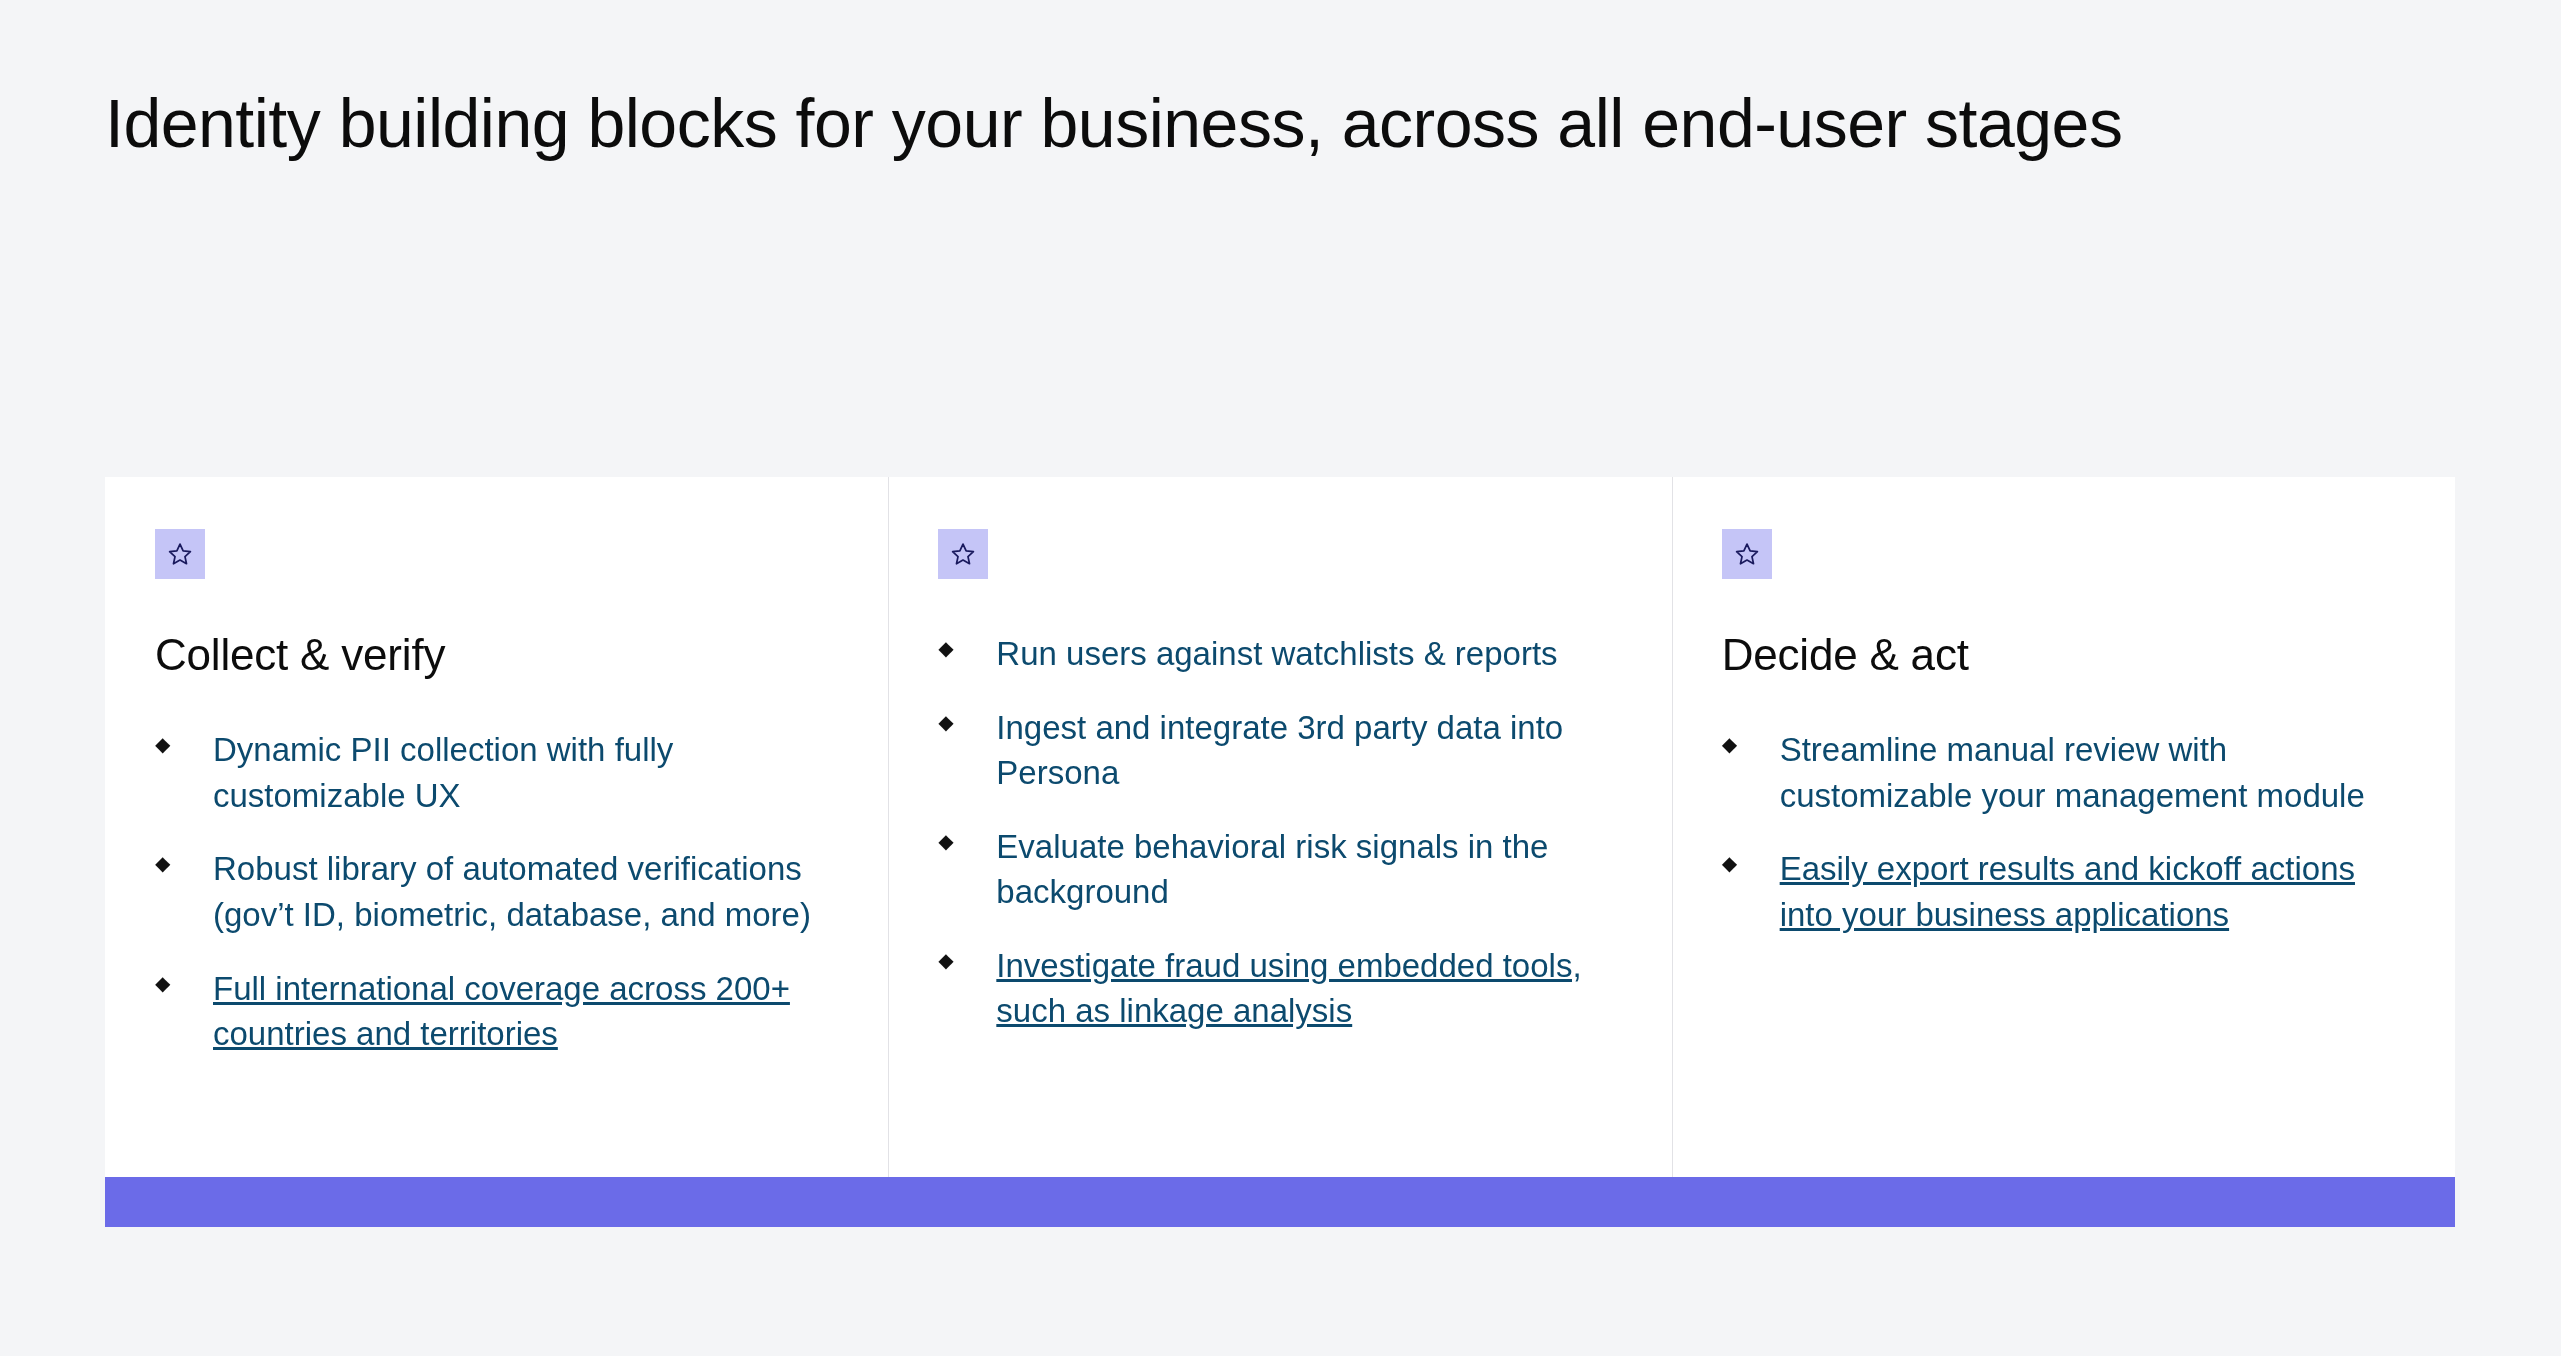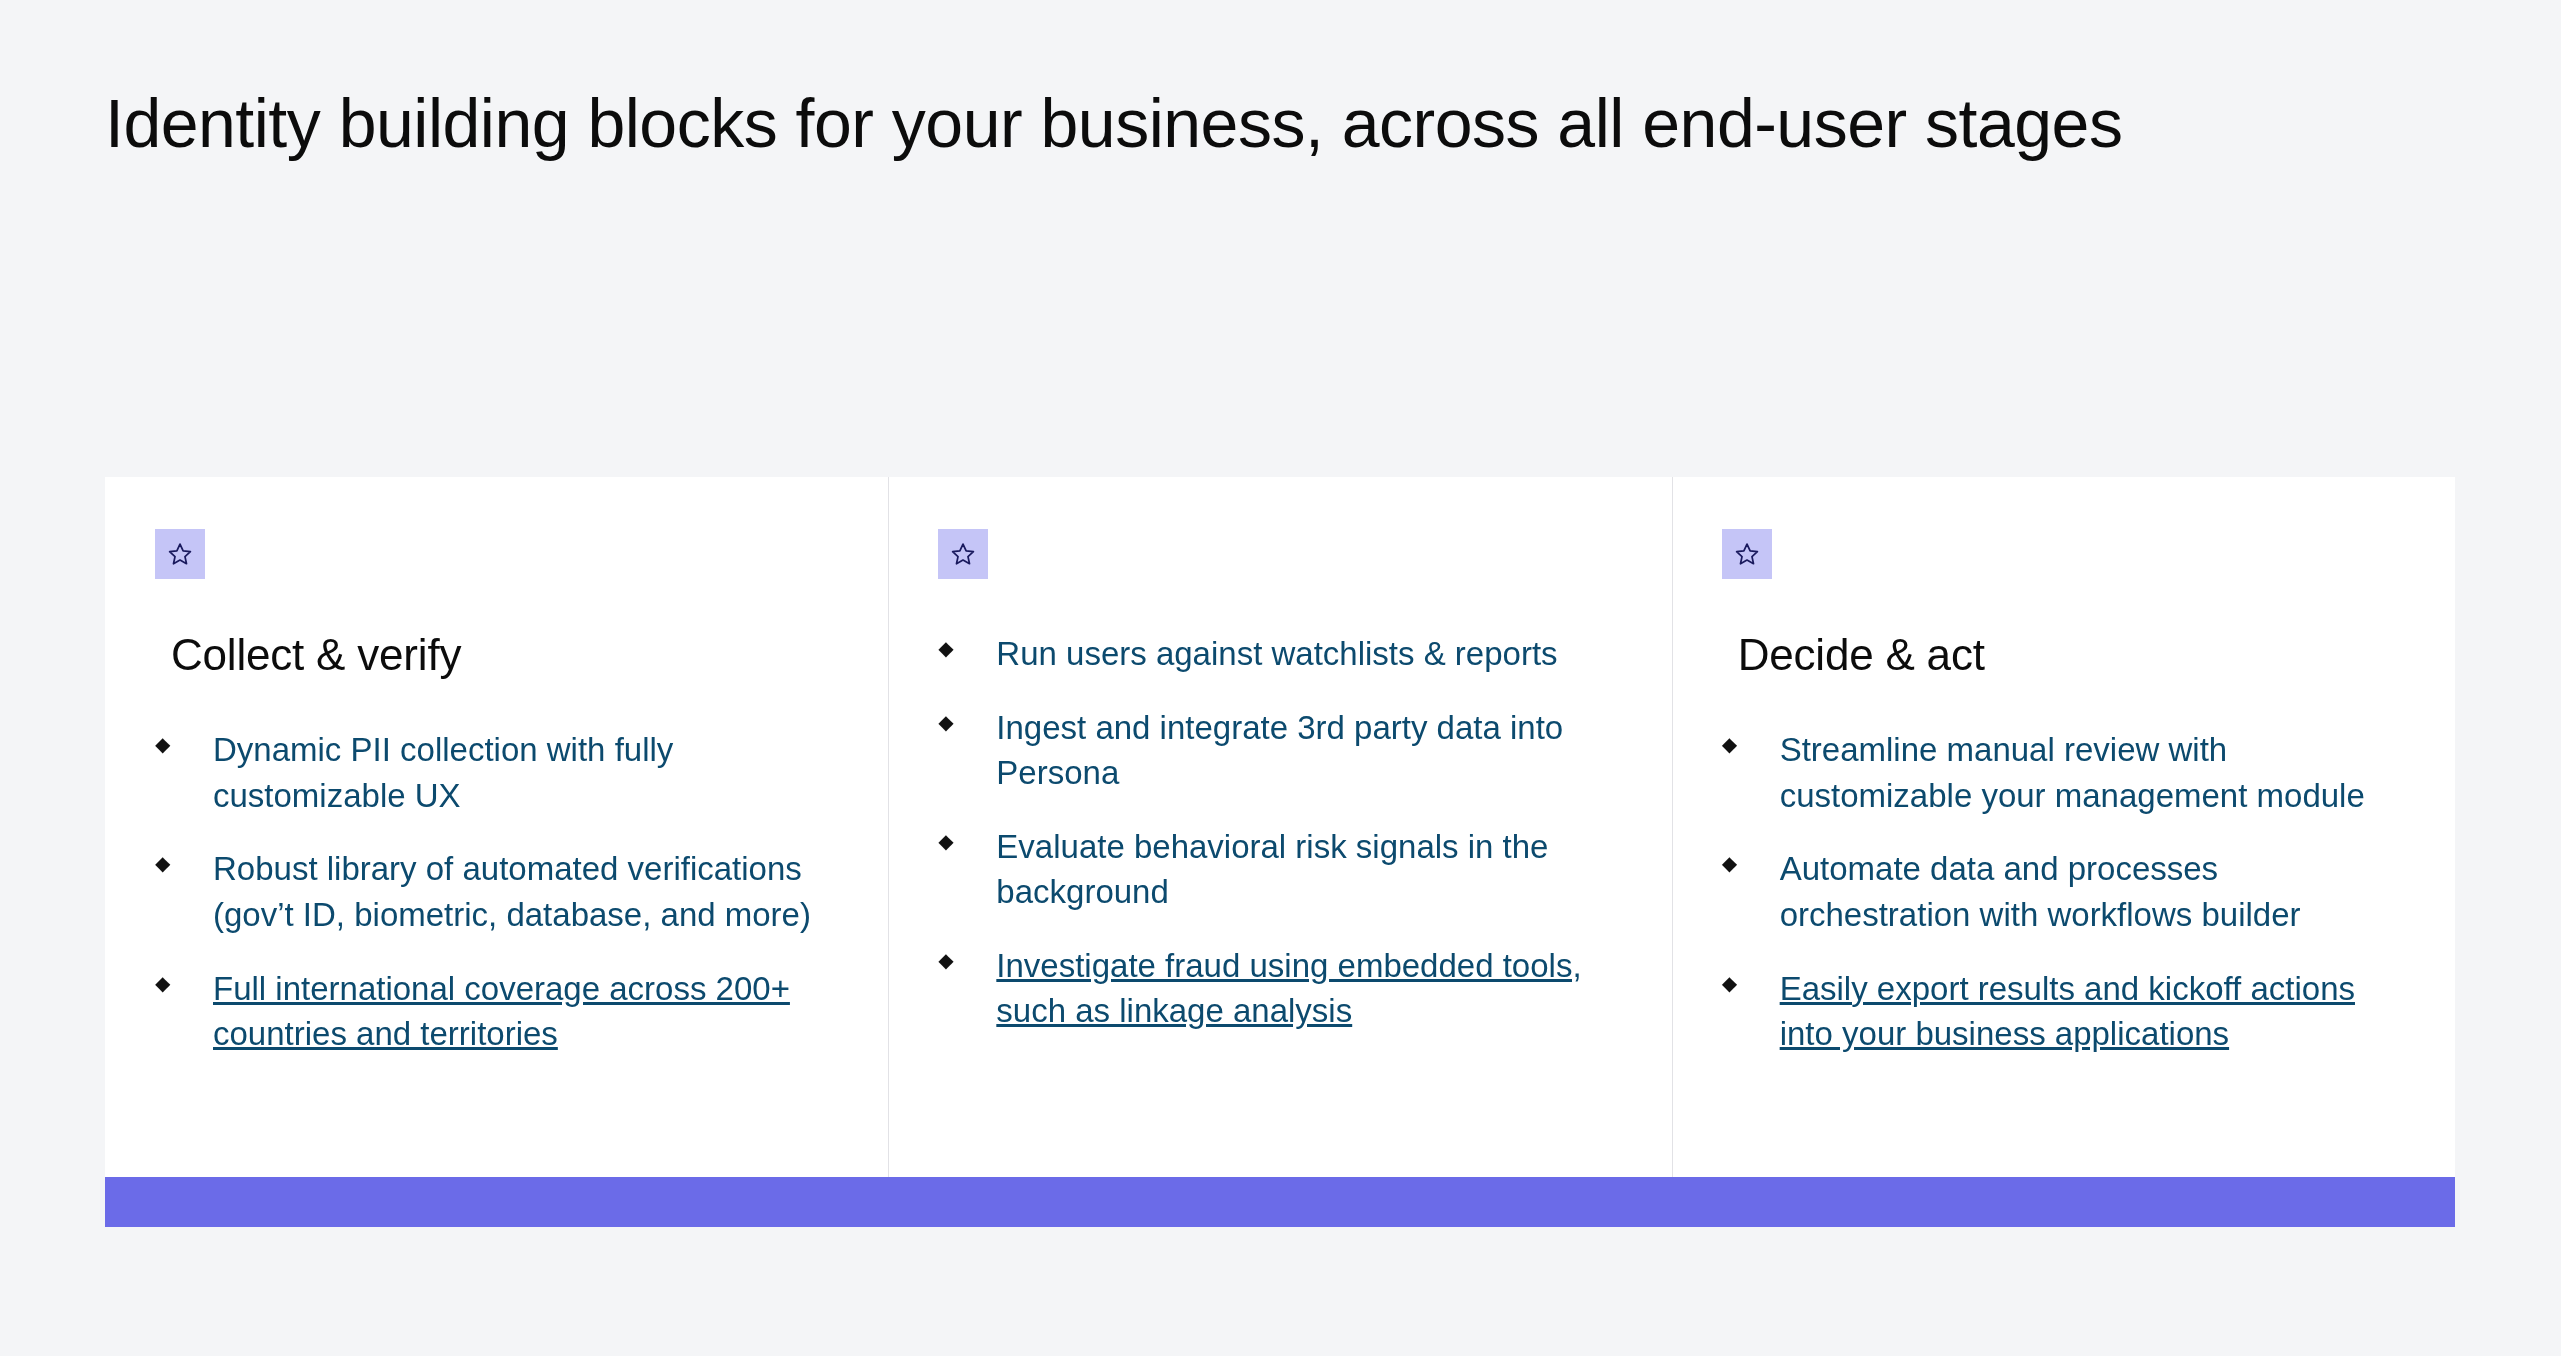--- a/index.html
+++ b/index.html
@@ -78,21 +78,20 @@
     display: block;
   }
 
   .card-title {
     font-size: 44px;
     font-weight: 400;
     color: #0c0c0c;
     letter-spacing: -0.2px;
     margin-bottom: 48px;
     line-height: 1.1;
-    margin-left: 16px;
   }
 
   .bullets {
     list-style: none;
     margin: 0;
     padding: 0;
   }
   .bullets li {
     position: relative;
     padding-left: 58px;
@@ -163,21 +162,20 @@
 
     <div class="card">
       <div class="card-icon">
         <svg viewBox="0 0 24 24" fill="none" stroke="#1a1a5e" stroke-width="1.6" stroke-linejoin="round">
           <polygon points="12,2.8 14.9,9.2 21.6,9.9 16.6,14.4 18,21 12,17.6 6,21 7.4,14.4 2.4,9.9 9.1,9.2"></polygon>
         </svg>
       </div>
       <div class="card-title">Decide &amp; act</div>
       <ul class="bullets">
         <li>Streamline manual review with customizable your management module</li>
-        <li>Automate data and processes orchestration with workflows builder</li>
         <li>Easily export results and kickoff actions into your business applications</li>
       </ul>
     </div>
 
   </div>
 
   <div class="accent-bar"></div>
 
 </div>
 

